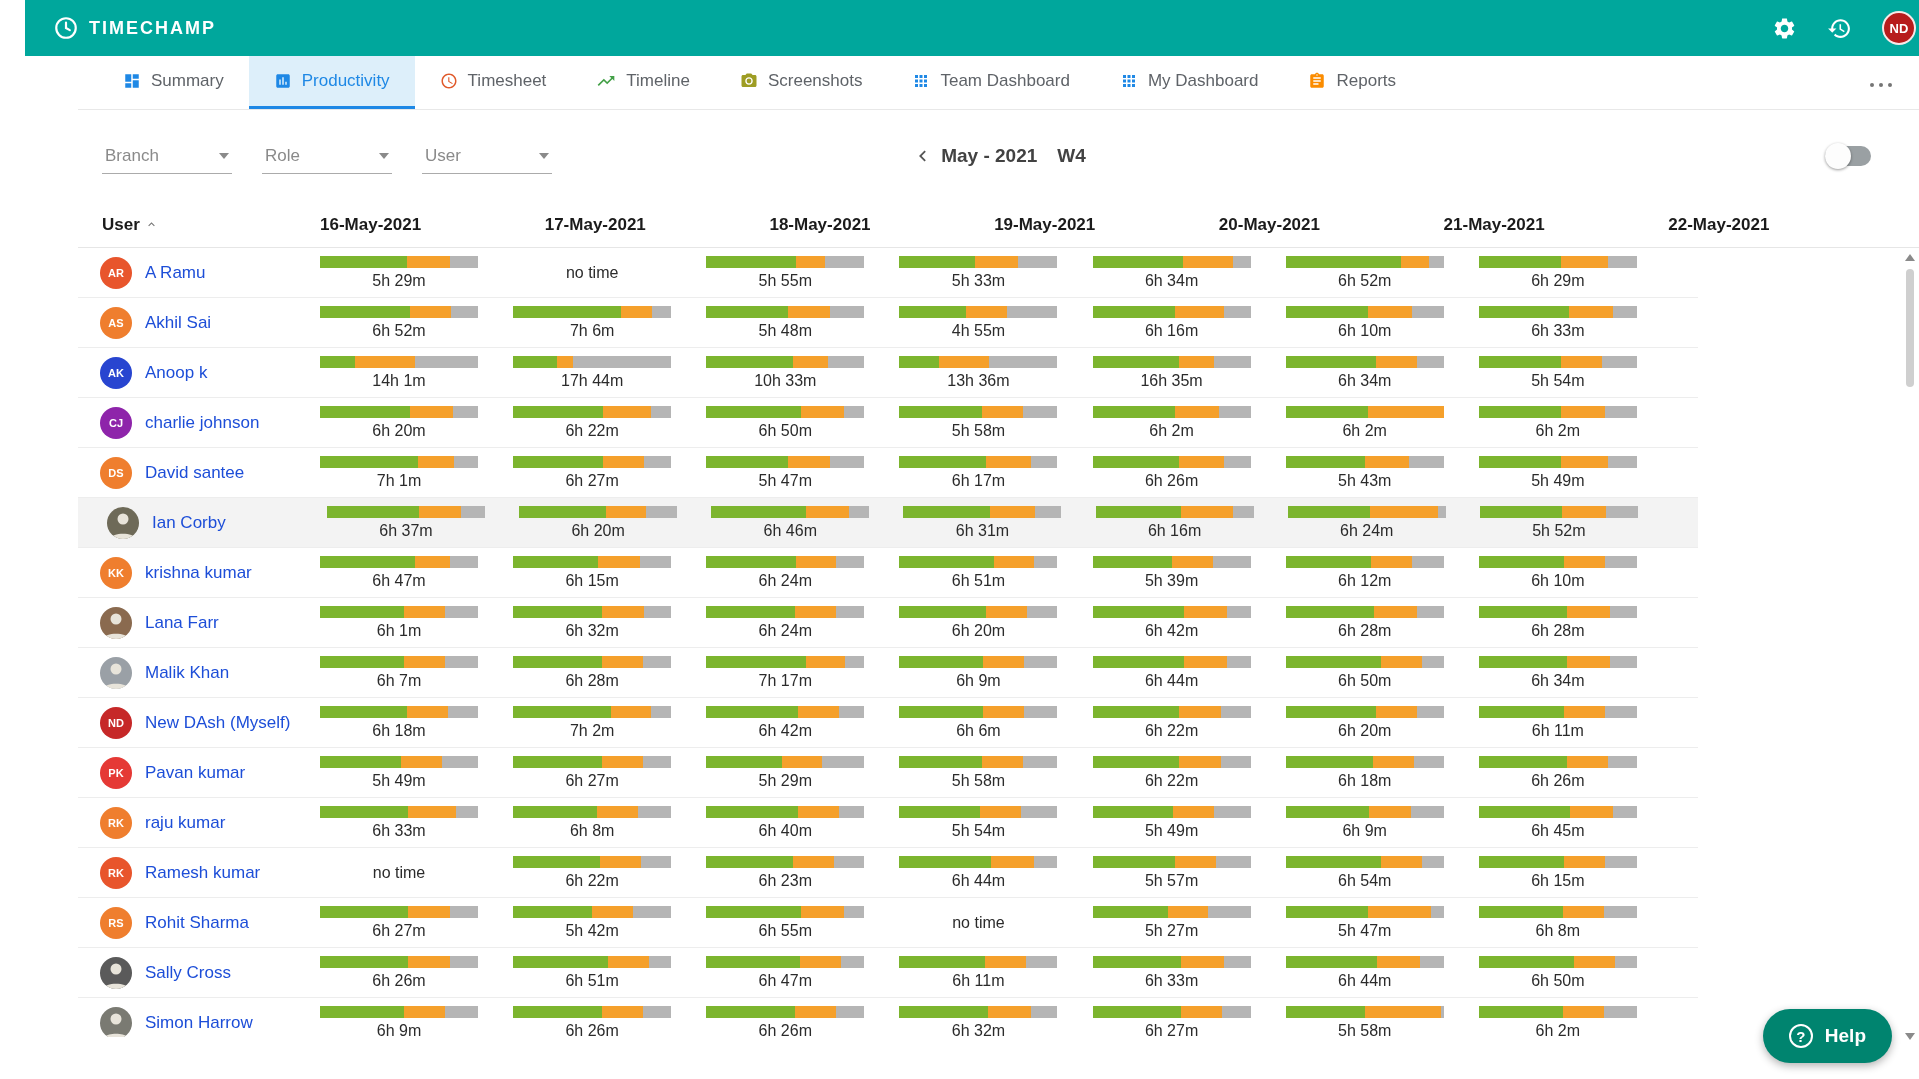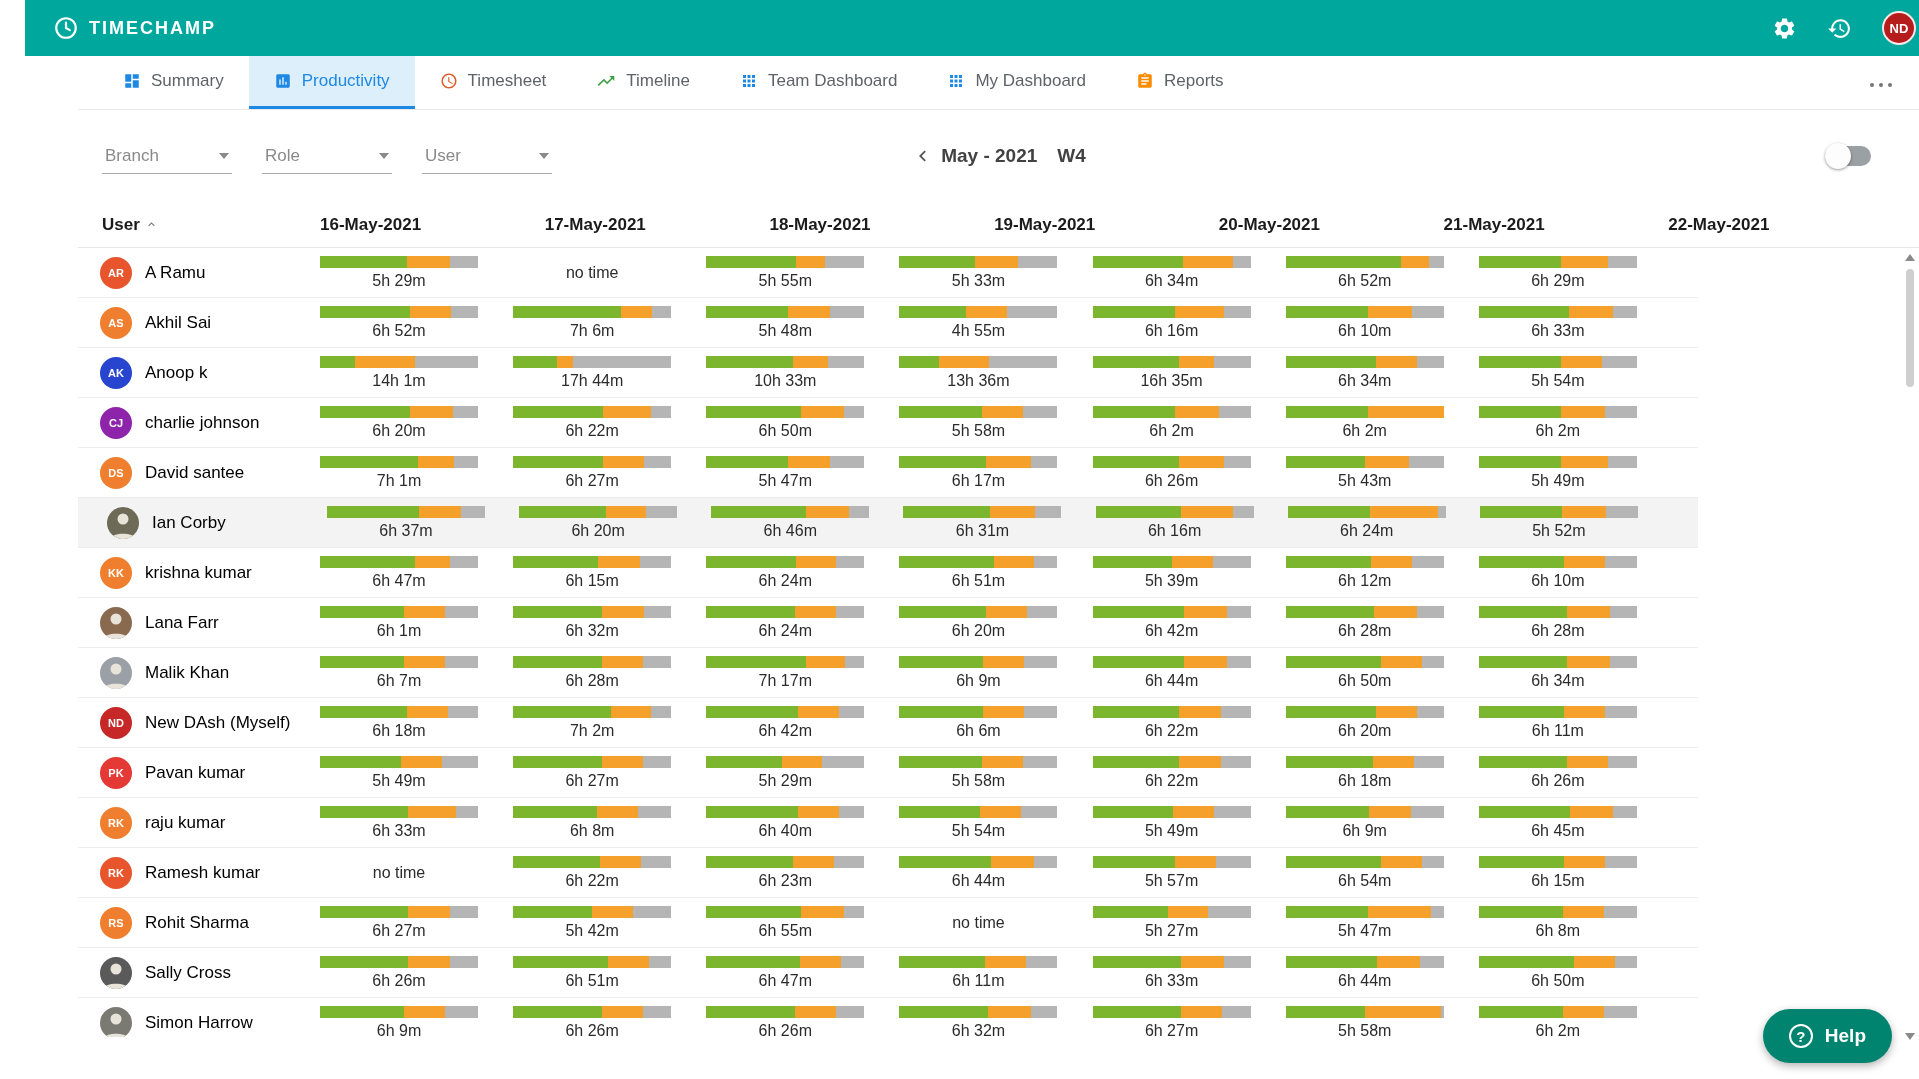--- a/index.html
+++ b/index.html
@@ -63,21 +63,21 @@
   .th.date { text-align:left; }
 
   .tbody { position:absolute; top:192px; left:0; width:1620px; height:789px; overflow:hidden; }
   .row { display:grid; grid-template-columns:242px repeat(7,1fr); height:50px;
     align-items:center; border-bottom:1px solid #ededed; padding-right:26px; cursor:pointer; }
   .row.highlighted { background:#f3f3f3;padding-left:7px; }
   .user-cell { display:flex; align-items:center; gap:13px; padding-left:22px; overflow:hidden; }
   .avatar { width:32px; height:32px; border-radius:50%; color:#fff; font-size:11px;
     font-weight:bold; display:flex; align-items:center; justify-content:center;
     flex:none; overflow:hidden; }
-  .user-name { font-size:17px; color:#000000; white-space:nowrap; }
+  .user-name { font-size:17px; color:#1d4ed8; white-space:nowrap; }
   .barwrap { width:158px; display:flex; flex-direction:column; }
   .bar { height:12px; display:flex; overflow:hidden; }
   .seg { height:100%; }
   .time { font-size:16px; color:#2b2b2b; text-align:center; margin-top:4px; }
   .no-time { width:158px; text-align:center; font-size:16px; color:#2b2b2b; }
 
   
   .scrollbar { position:absolute; right:2px; top:196px; height:790px; width:15px;
     display:flex; flex-direction:column; align-items:center; padding:2px 0; cursor:pointer; }
   .sb-up { width:0; height:0; border-left:5px solid transparent; border-right:5px solid transparent;
@@ -153,20 +153,29 @@
           </span>
           <span class="tab-label">Timesheet</span>
         </div>
         <div class="tab">
           <span class="tab-icon">
             <svg width="20" height="20" viewBox="0 0 24 24" fill="#43A047">
               <path d="M16 6l2.29 2.29-4.88 4.88-4-4L2 16.59 3.41 18l6-6 4 4 6.3-6.29L22 12V6z"></path>
             </svg>
           </span>
           <span class="tab-label">Timeline</span>
+        </div>
+        <div class="tab">
+          <span class="tab-icon">
+            <svg width="18" height="18" viewBox="0 0 24 24" fill="#9E9D24">
+              <circle cx="12" cy="12" r="3.2"></circle>
+              <path d="M9 2L7.17 4H4c-1.1 0-2 .9-2 2v12c0 1.1.9 2 2 2h16c1.1 0 2-.9 2-2V6c0-1.1-.9-2-2-2h-3.17L15 2H9zm3 15c-2.76 0-5-2.24-5-5s2.24-5 5-5 5 2.24 5 5-2.24 5-5 5z"></path>
+            </svg>
+          </span>
+          <span class="tab-label">Screenshots</span>
         </div>
         <div class="tab">
           <span class="tab-icon">
             <svg width="18" height="18" viewBox="0 0 24 24" fill="#1E88E5">
               <path d="M4 8h4V4H4v4zm6 0h4V4h-4v4zm6-4v4h4V4h-4zM4 14h4v-4H4v4zm6 0h4v-4h-4v4zm6 0h4v-4h-4v4zM4 20h4v-4H4v4zm6 0h4v-4h-4v4zm6 0h4v-4h-4v4z"></path>
             </svg>
           </span>
           <span class="tab-label">Team Dashboard</span>
         </div>
         <div class="tab">

